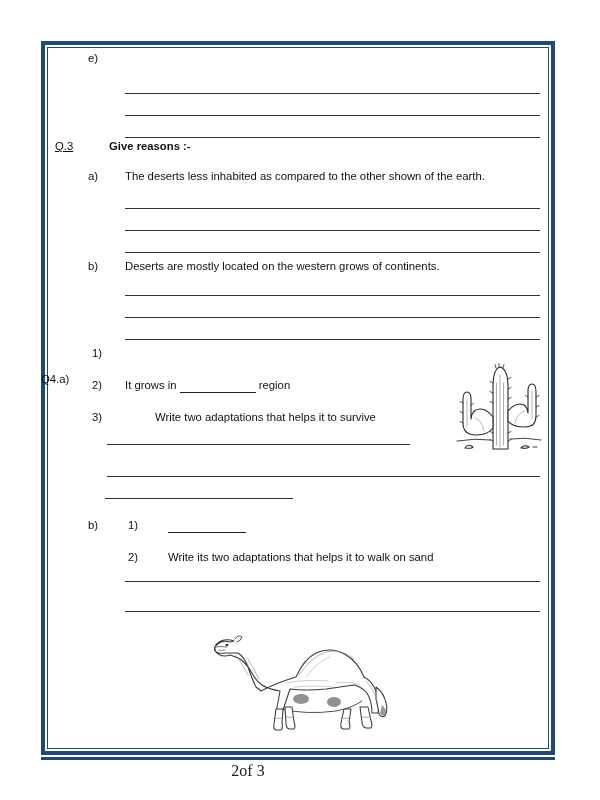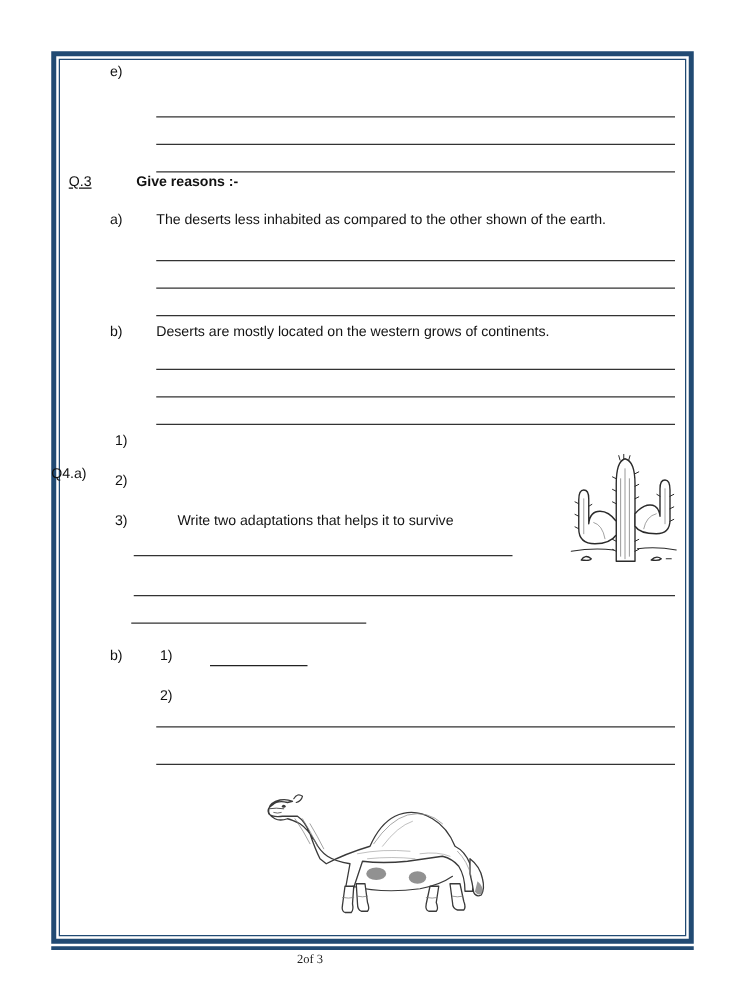--- a/index.html
+++ b/index.html
@@ -85,21 +85,21 @@
     height: 0;
     border-top: 3px solid #214a73;
   }
   #footer-text {
     position: absolute;
     left: 0;
     top: 762px;
     width: 496px;
     text-align: center;
     font-family: "Liberation Serif", serif;
-    font-size: 10px;
+    font-size: 16px;
     color: #1f1f1f;
   }
 </style>
 </head>
 <body>
 
 <div id="page-frame">
   <div id="page-frame-inner"></div>
 </div>
 
@@ -125,23 +125,28 @@
   <div class="txt" style="left:84px; top:218px;">Deserts are mostly located on the western grows of continents.</div>
 
   <div class="rule" style="left:84px; top:254px; width:415px;"></div>
   <div class="rule" style="left:84px; top:276px; width:415px;"></div>
   <div class="rule" style="left:84px; top:298px; width:415px;"></div>
 
   <div class="txt" style="left:0; top:305px;margin-top:26px;">Q4.a)</div>
   <div class="txt" style="left:51px; top:305px;">1)</div>
 
   <div class="txt" style="left:51px; top:337px;">2)</div>
+  <div class="txt" style="left:84px; top:337px;">
+    <span>It grows in</span>
+    <span class="blank" style="width:76px;">&nbsp;</span>
+    <span>region</span>
+  </div>
 
   <div class="txt" style="left:51px; top:369px;">3)</div>
-  <div class="txt" style="left:101px; top:369px;">Write two adaptations that helps it to survive</div>
+  <div class="txt" style="left:114px; top:369px;">Write two adaptations that helps it to survive</div>
 
   <div class="figure" style="left:414px; top:312px;">
     <svg width="88" height="100" viewBox="0 0 88 100" xmlns="http://www.w3.org/2000/svg">
       <g fill="#ffffff" stroke="#2b2b2b" stroke-width="1.1" stroke-linejoin="round" stroke-linecap="round">
 
         <path d="M38 96 L38 34 Q38 16 45 14 Q53 16 53 34 L53 96 Z"></path>
 
         <g stroke-width="0.55" stroke="#6a6a6a" fill="none">
           <path d="M41.5 92 L41.5 30"></path>
           <path d="M45 94 L45 22"></path>
@@ -198,20 +203,21 @@
   <div class="rule" style="left:66px; top:435px; width:433px;"></div>
   <div class="rule" style="left:64px; top:457px; width:188px;"></div>
 
   <div class="txt" style="left:47px; top:477px;">b)</div>
   <div class="txt" style="left:87px; top:477px;">1)</div>
   <div class="txt" style="left:127px; top:477px;">
     <span class="blank" style="width:78px;">&nbsp;</span>
   </div>
 
   <div class="txt" style="left:87px; top:509px;">2)</div>
+  <div class="txt" style="left:127px; top:509px;">Write its two adaptations that helps it to walk on sand</div>
 
   <div class="rule" style="left:84px; top:540px; width:415px;"></div>
   <div class="rule" style="left:84px; top:570px; width:415px;"></div>
 
   <div class="figure" style="left:145px; top:578px;">
     <svg width="225" height="115" viewBox="0 0 225 115" xmlns="http://www.w3.org/2000/svg">
       <g fill="#ffffff" stroke="#3a3a3a" stroke-width="1.05" stroke-linejoin="round" stroke-linecap="round">
 
         <path d="M44 23
                  Q36 21 32 25

